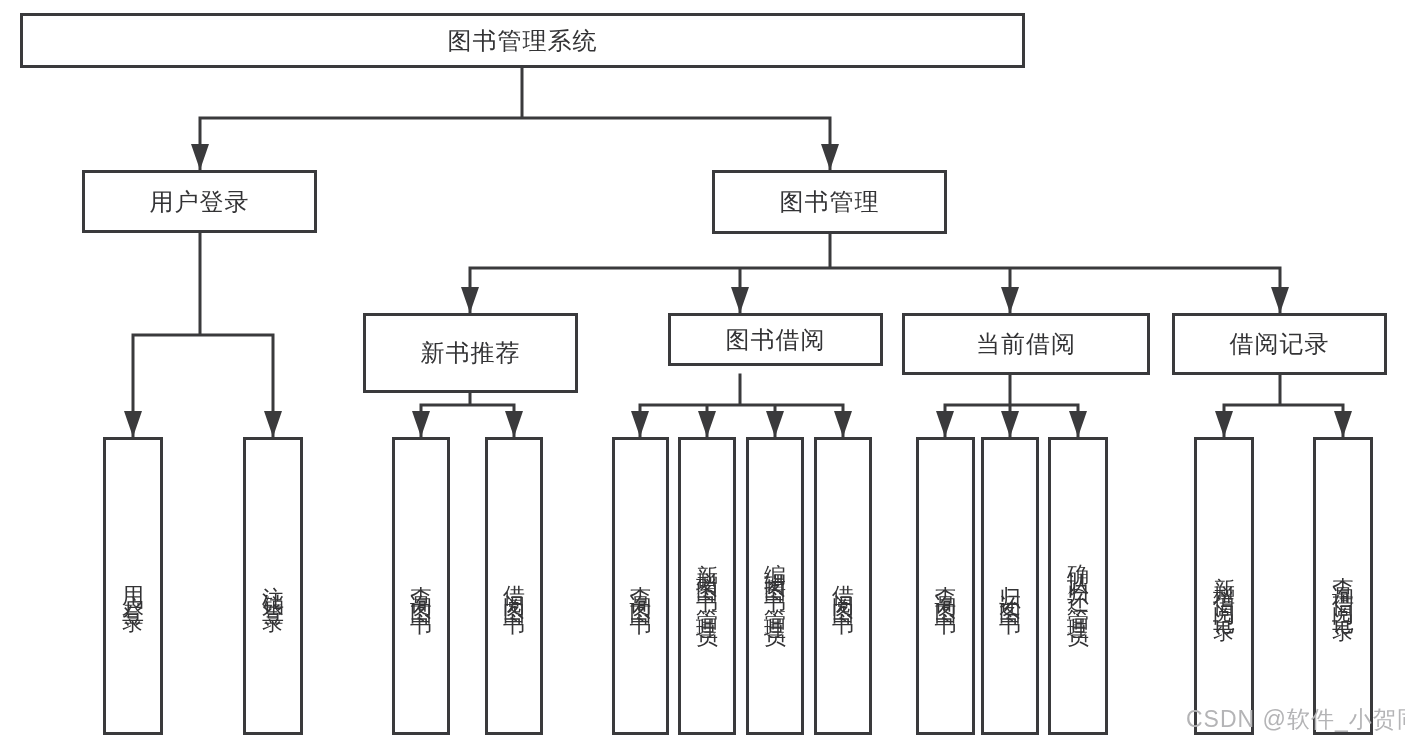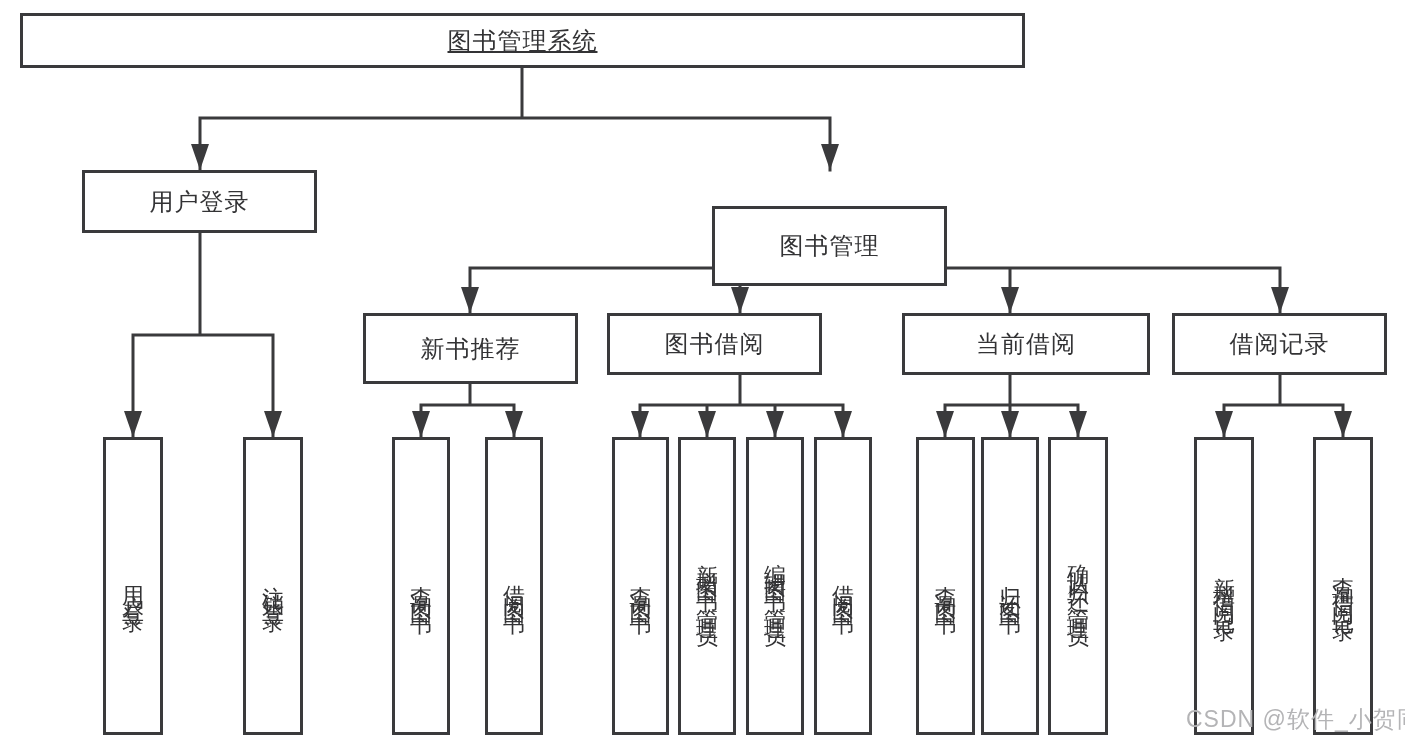--- a/index.html
+++ b/index.html
@@ -33,25 +33,25 @@
   .node-h { font-size: 24px; letter-spacing: 1px; }
   .node-v { font-size: 22px; }
   .node-v .vtext {
     writing-mode: vertical-rl;
     text-orientation: mixed;
     letter-spacing: 9px;
     line-height: 1;
     white-space: nowrap;
   }
   
-  .n-root           { left: 20px;   top: 13px;  width: 1005px; height: 55px; text-decoration: underline; }
+  .n-root           { left: 20px;   top: 13px;  width: 1005px; height: 55px; }
   .n-user-login     { left: 82px;   top: 170px; width: 235px;  height: 63px; }
-  .n-book-mgmt      { left: 712px;  top: 170px; width: 235px;  height: 80px; margin-top: 36px; }
-  .n-new-book-rec   { left: 363px;  top: 313px; width: 215px;  height: 71px; }
-  .n-book-borrow    { left: 607px;  top: 313px; width: 215px;  height: 62px; justify-content: center; }
+  .n-book-mgmt      { left: 712px;  top: 170px; width: 235px;  height: 64px; }
+  .n-new-book-rec   { left: 363px;  top: 313px; width: 215px;  height: 80px; }
+  .n-book-borrow    { left: 668px;  top: 313px; width: 215px;  height: 53px; justify-content: center; }
   .n-current-borrow { left: 902px;  top: 313px; width: 248px;  height: 62px; }
   .n-borrow-records { left: 1172px; top: 313px; width: 215px;  height: 62px; }
   
   .leaf { top: 437px; height: 298px; }
   .n-leaf-user-login { left: 103px;  width: 60px; }
   .n-leaf-logout     { left: 243px;  width: 60px; }
   .n-rec-query       { left: 392px;  width: 58px; }
   .n-rec-borrow      { left: 485px;  width: 58px; }
   .n-bb-query        { left: 612px;  width: 57px; }
   .n-bb-add          { left: 678px;  width: 58px; }

